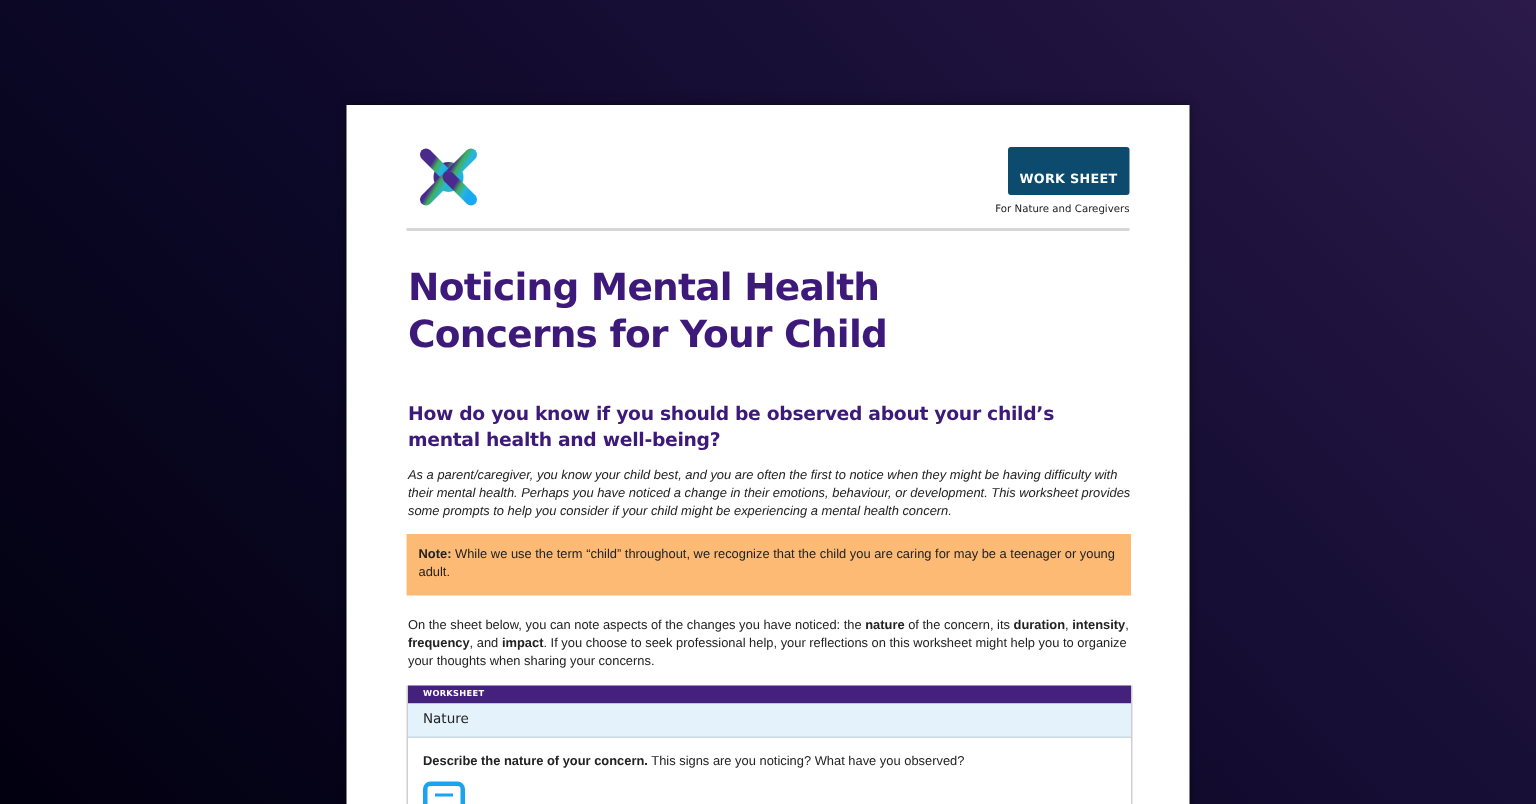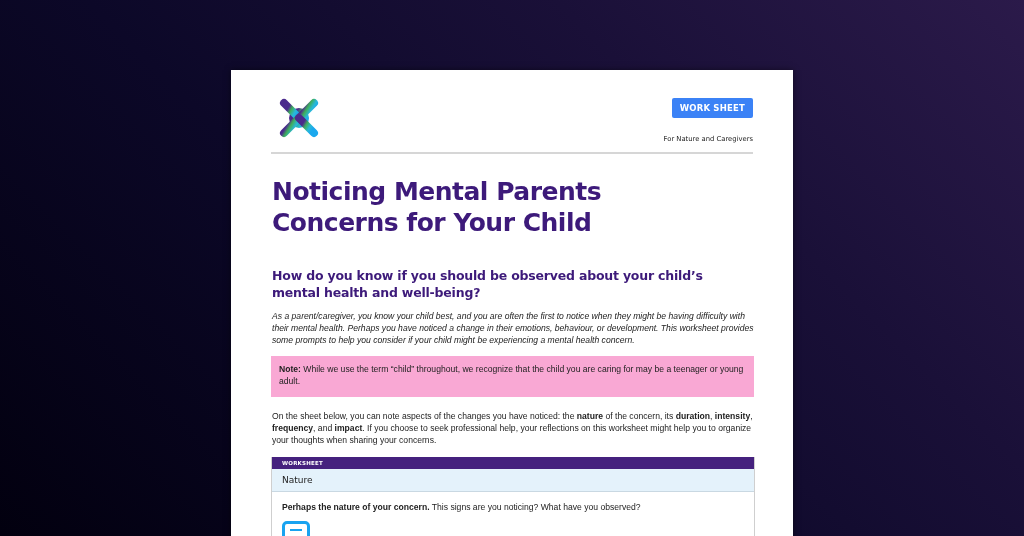--- a/index.html
+++ b/index.html
@@ -9,23 +9,23 @@
     font-family: "Liberation Sans", sans-serif;
   }
   .paper {
     position: absolute; left: 231px; top: 70px; width: 562px; height: 480px;
     background: #ffffff;
     box-shadow: 0 0 6px rgba(0,0,0,0.5);
   }
   .logo { position: absolute; left: 41px; top: 21px; width: 54px; height: 54px; }
   .badge {
     position: absolute; right: 40px; top: 28px;
-    background: #3b82f6; color: #fff; border-radius: 2px;
+    background: #0c4a6e; color: #fff; border-radius: 2px;
     font-family: "DejaVu Sans", sans-serif; font-weight: bold; font-size: 8.5px;
-    letter-spacing: 0.2px; padding: 5px 8px 5px 8px;
+    letter-spacing: 0.2px; padding: 17px 8px 5px 8px;
   }
   .audience {
     position: absolute; right: 40px; top: 65px;
     font-family: "DejaVu Sans", sans-serif; font-size: 6.8px; color: #222;
   }
   .divider {
     position: absolute; left: 40px; right: 40px; top: 82px; height: 2px; background: #d6d6d6;
   }
   .title {
     position: absolute; left: 41px; top: 106px; width: 440px;
@@ -37,21 +37,21 @@
     font-family: "DejaVu Sans", sans-serif; font-weight: bold; color: #3d1a7a;
     font-size: 12.5px; line-height: 17px; letter-spacing: -0.2px; margin: 0;
   }
   .body-text {
     position: absolute; left: 41px; width: 482px;
     font-size: 8.6px; line-height: 12.2px; color: #222; margin: 0;
   }
   .p1 { top: 240px; font-style: italic; }
   .note {
     position: absolute; left: 40px; top: 286px; width: 467px; height: 28px;
-    background: #f9a8d4; padding: 7px 8px 6px 8px;
+    background: #fdba74; padding: 7px 8px 6px 8px;
     font-size: 8.6px; line-height: 12px; color: #222;
   }
   .p2 { top: 340px; }
   .ws {
     position: absolute; left: 40px; top: 387px; width: 482px; height: 100px;
     border: 1px solid #cfcfcf; border-top: none;
   }
   .ws-header {
     background: #45217e; color: #fff; height: 12px;
     font-family: "DejaVu Sans", sans-serif; font-weight: bold; font-size: 5.5px;
@@ -101,31 +101,31 @@
         <line x1="27" y1="27" x2="12" y2="42"></line>
         <line x1="27" y1="27" x2="42" y2="42"></line>
       </g>
     </g>
   </svg>
 
   <div class="badge">WORK SHEET</div>
   <div class="audience">For Nature and Caregivers</div>
   <div class="divider"></div>
 
-  <h1 class="title">Noticing Mental Parents Concerns for Your Child</h1>
+  <h1 class="title">Noticing Mental Health Concerns for Your Child</h1>
   <h2 class="subtitle">How do you know if you should be observed about your child’s mental health and well-being?</h2>
 
   <p class="body-text p1">As a parent/caregiver, you know your child best, and you are often the first to notice when they might be having difficulty with their mental health. Perhaps you have noticed a change in their emotions, behaviour, or development. This worksheet provides some prompts to help you consider if your child might be experiencing a mental health concern.</p>
 
   <div class="note">
     <b>Note:</b><span> While we use the term “child” throughout, we recognize that the child you are caring for may be a teenager or young adult.</span>
   </div>
 
   <p class="body-text p2"><span>On the sheet below, you can note aspects of the changes you have noticed: the </span><b>nature</b><span> of the concern, its </span><b>duration</b><span>, </span><b>intensity</b><span>, </span><b>frequency</b><span>, and </span><b>impact</b><span>. If you choose to seek professional help, your reflections on this worksheet might help you to organize your thoughts when sharing your concerns.</span></p>
 
   <div class="ws">
     <div class="ws-header">WORKSHEET</div>
     <div class="ws-section">Nature</div>
-    <div class="ws-prompt"><b>Perhaps the nature of your concern.</b><span> This signs are you noticing? What have you observed?</span></div>
+    <div class="ws-prompt"><b>Describe the nature of your concern.</b><span> This signs are you noticing? What have you observed?</span></div>
     <div class="ws-icon"></div>
   </div>
 
 </div>
 
 </body></html>

